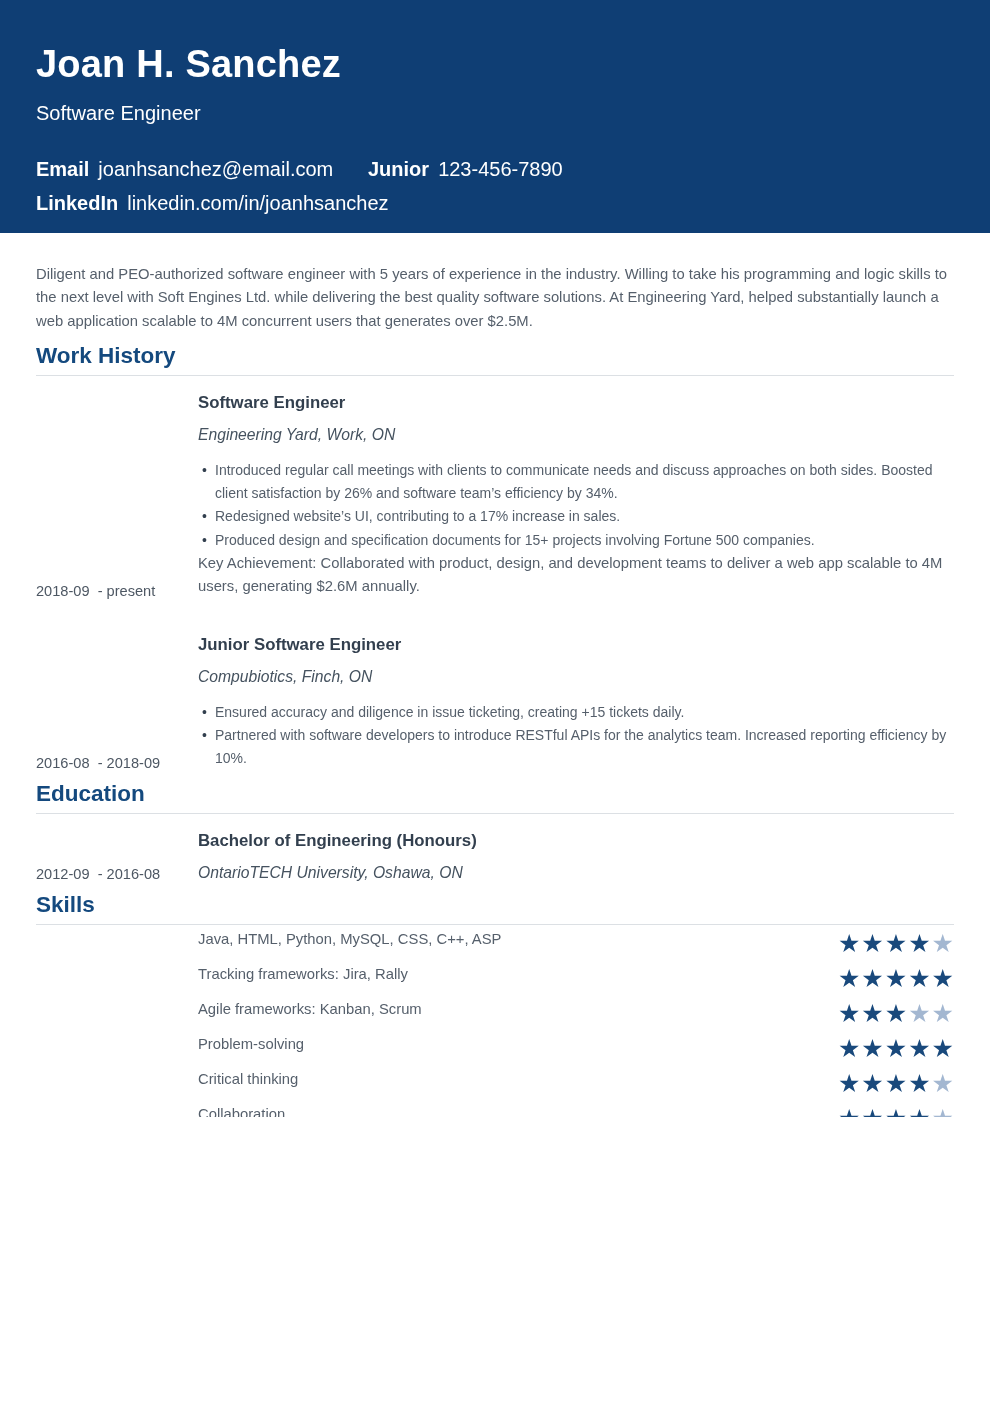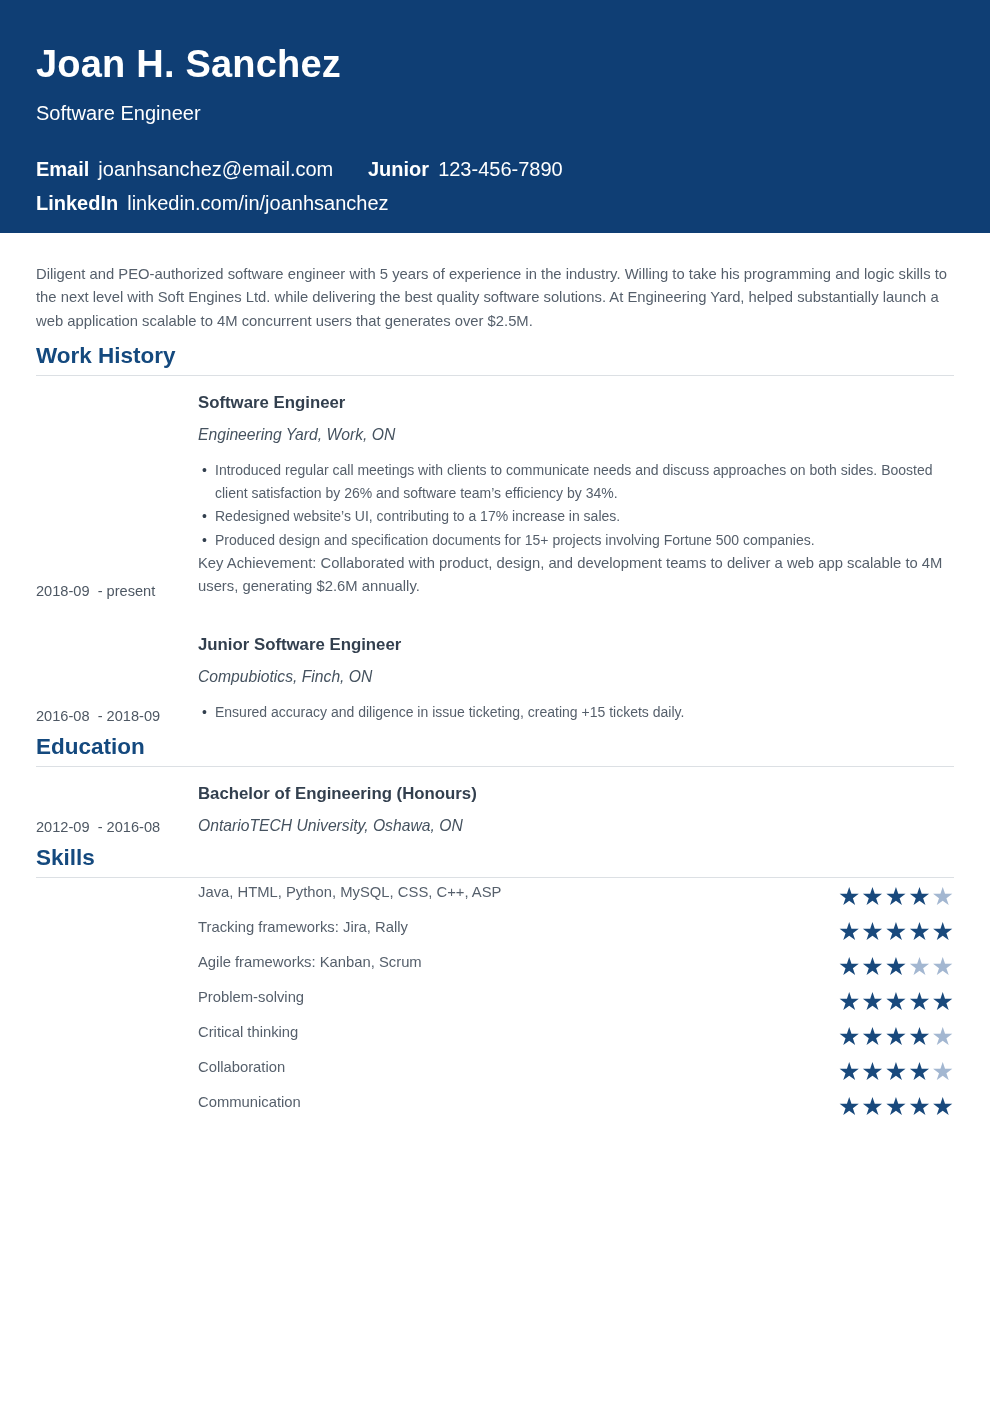--- a/index.html
+++ b/index.html
@@ -93,20 +93,21 @@
       </div>
     </div>
 
     <div class="entry">
       <div class="entry-dates">2016-08  - 2018-09</div>
       <div class="entry-content">
         <h3 class="entry-title">Junior Software Engineer</h3>
         <div class="entry-org">Compubiotics, Finch, ON</div>
         <ul class="bullets">
           <li>Ensured accuracy and diligence in issue ticketing, creating +15 tickets daily.</li>
+          <li>Partnered with software developers to introduce RESTful APIs for the analytics team. Increased reporting efficiency by 10%.</li>
         </ul>
       </div>
     </div>
   </section>
 
   <section>
     <h2 class="section-heading">Education</h2>
     <hr class="section-divider">
 
     <div class="entry">

